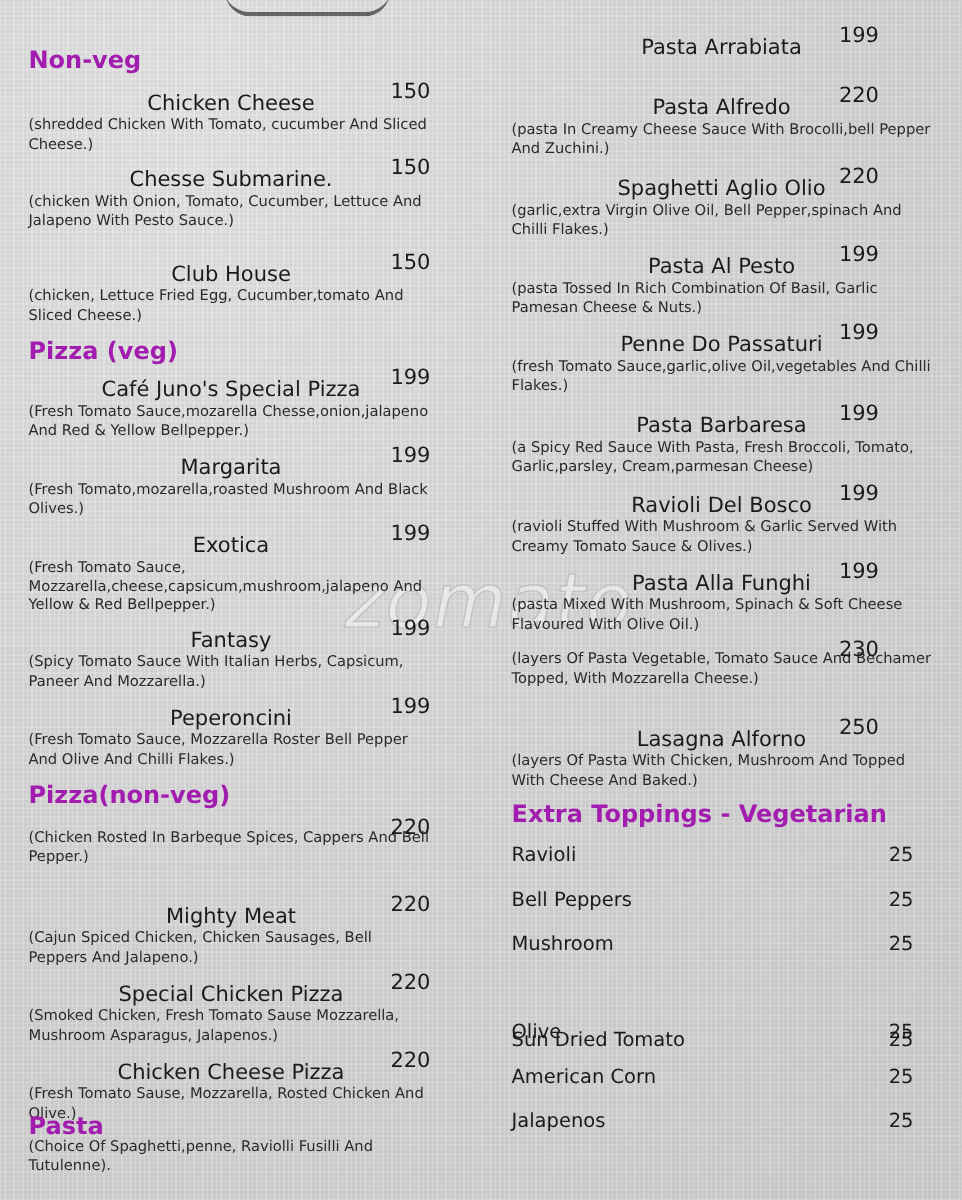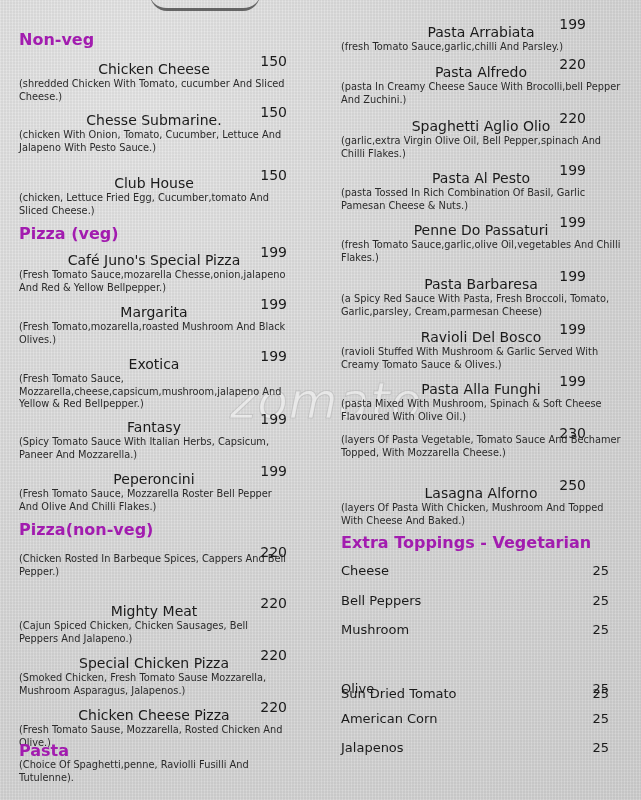--- a/index.html
+++ b/index.html
@@ -103,21 +103,20 @@
   </div>
 
   <div class="section-title" style="top:741px">Pasta</div>
   <div class="item-desc" style="position:absolute;top:758px;width:100%">(Choice Of Spaghetti,penne, Raviolli  Fusilli And Tutulenne).</div>
 </div>
 
 <div class="col col-right">
   <div class="item" style="top:24px">
     <div class="item-name">Pasta Arrabiata</div>
     <div class="item-price">199</div>
-    <div class="item-desc">(fresh Tomato Sauce,garlic,chilli And Parsley.)</div>
   </div>
   <div class="item" style="top:64px">
     <div class="item-name">Pasta Alfredo</div>
     <div class="item-price">220</div>
     <div class="item-desc">(pasta In Creamy Cheese Sauce With Brocolli,bell Pepper And Zuchini.)</div>
   </div>
   <div class="item" style="top:118px">
     <div class="item-name">Spaghetti Aglio Olio</div>
     <div class="item-price">220</div>
     <div class="item-desc">(garlic,extra Virgin Olive Oil, Bell Pepper,spinach And Chilli Flakes.)</div>
@@ -153,21 +152,21 @@
   </div>
   <div class="item" style="top:485px">
     <div class="item-name">Lasagna Alforno</div>
     <div class="item-price">250</div>
     <div class="item-desc">(layers Of Pasta With Chicken, Mushroom And Topped With Cheese And Baked.)</div>
   </div>
 
   <div class="section-title" style="top:533px">Extra Toppings - Vegetarian</div>
 
   <div class="topping" style="top:563px">
-    <span>Cheese</span>
+    <span>Ravioli</span>
     <span class="t-price">25</span>
   </div>
   <div class="topping" style="top:593px">
     <span>Bell Peppers</span>
     <span class="t-price">25</span>
   </div>
   <div class="topping" style="top:622px">
     <span>Mushroom</span>
     <span class="t-price">25</span>
   </div>

